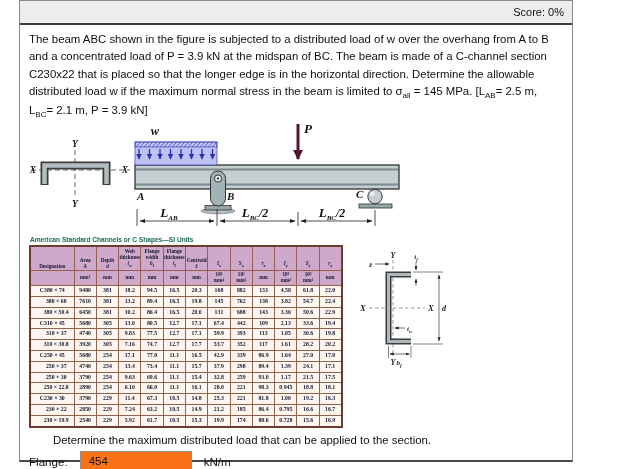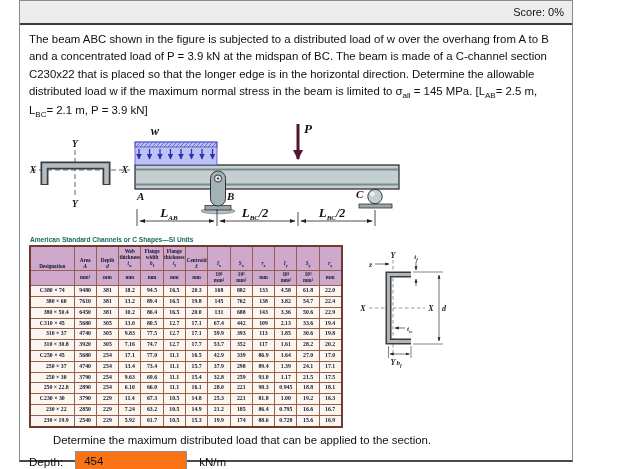--- a/index.html
+++ b/index.html
@@ -417,21 +417,21 @@
           <text class="ser2" x="17" y="17" text-anchor="end" font-size="7">z̄</text>
           <text class="ser2" x="52" y="81" font-size="7"><tspan>t</tspan><tspan dy="2" font-size="5">w</tspan></text>
           <text class="ser2" x="44" y="115" text-anchor="middle" font-size="7"><tspan>b</tspan><tspan dy="2" font-size="5">f</tspan></text>
         </svg>
       </div>
     </div>
 
     <p class="question">Determine the maximum distributed load that can be applied to the section.</p>
 
     <div class="answer-row">
-      <span>Depth:</span>
+      <span>Flange:</span>
       <input class="answer-input" type="text" value="454" style="">
       <span class="answer-unit">kN/m</span>
     </div>
 
     <div class="correct-box">
       
     </div>
 
   </div>
 </div>

